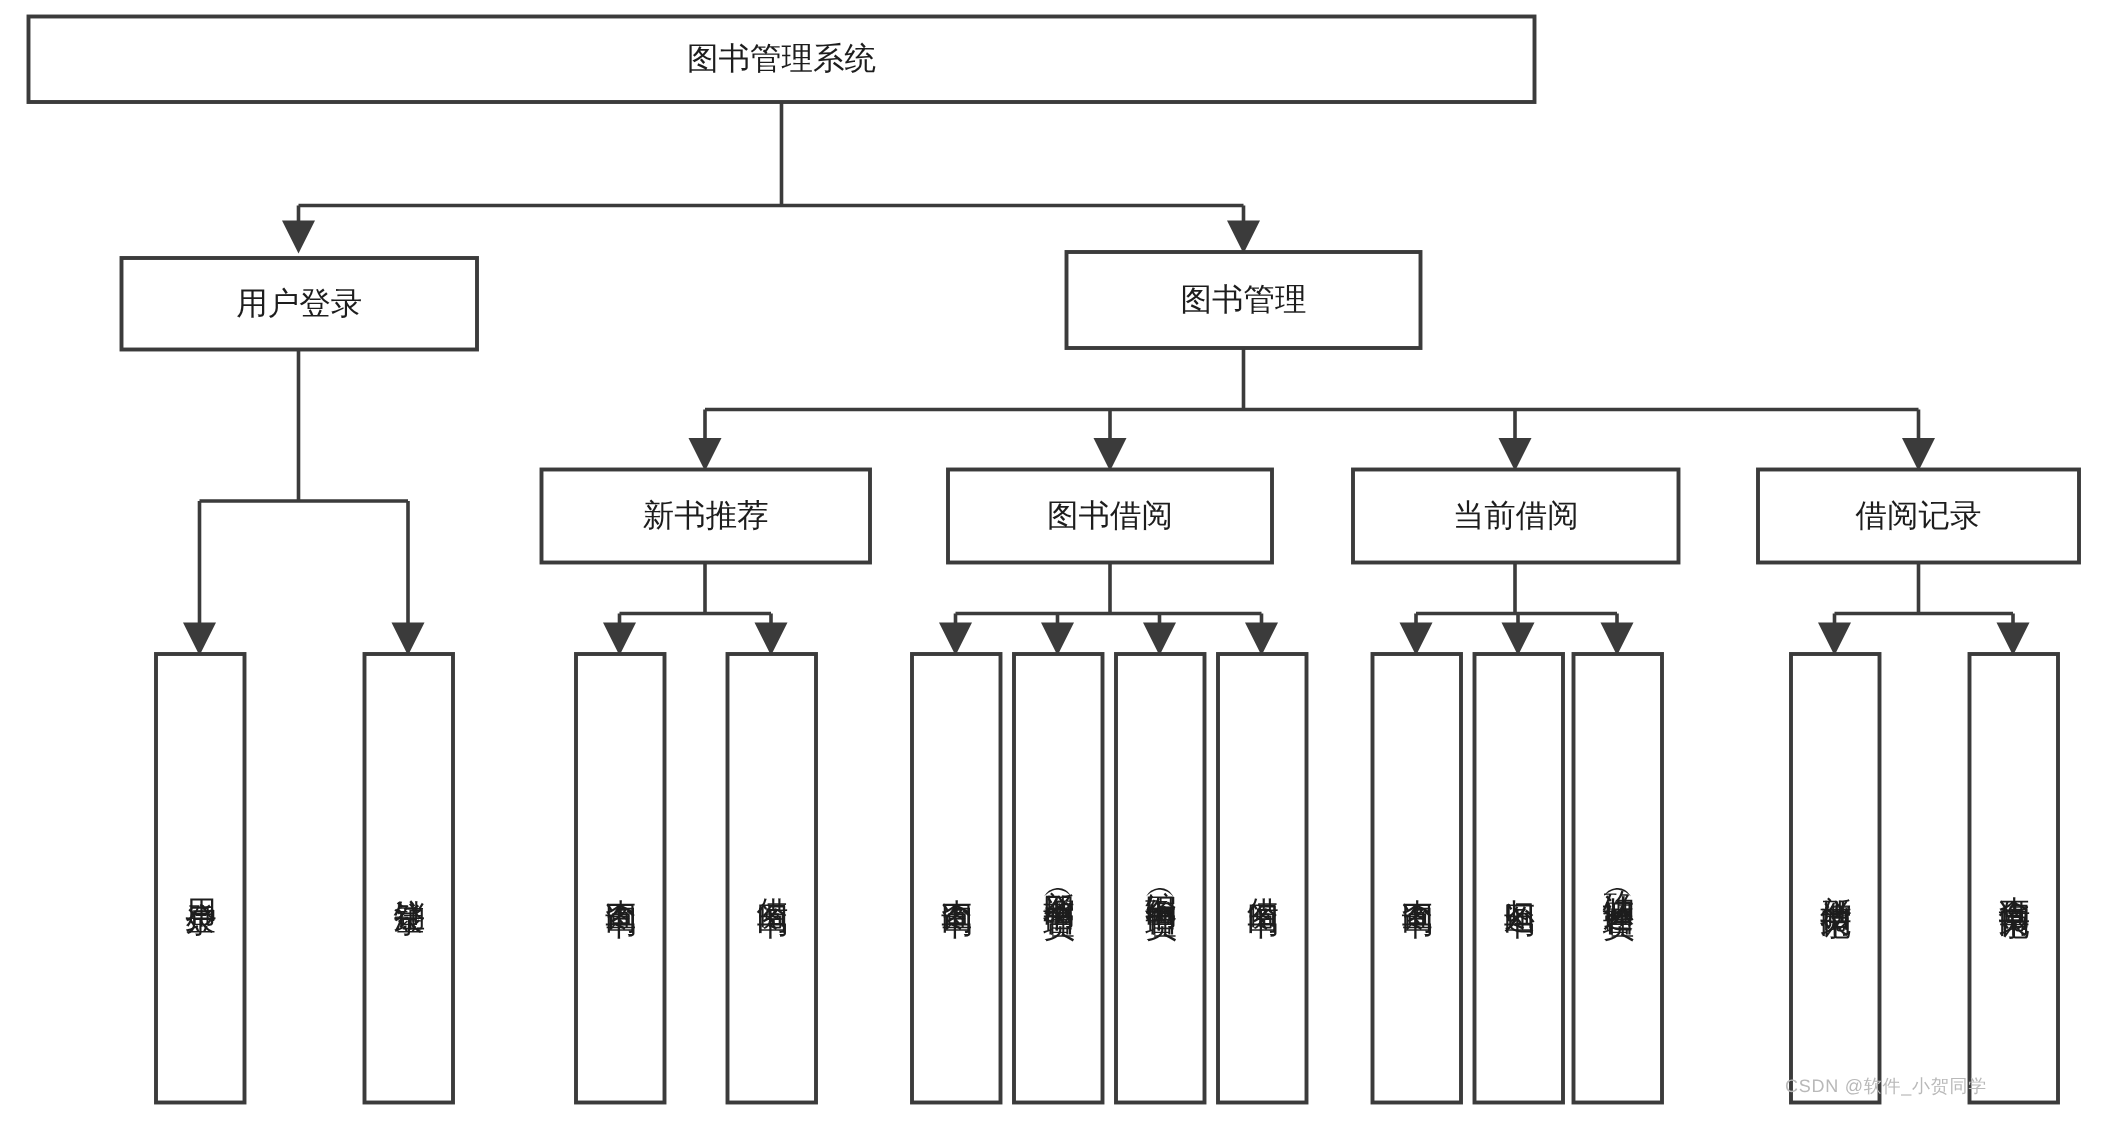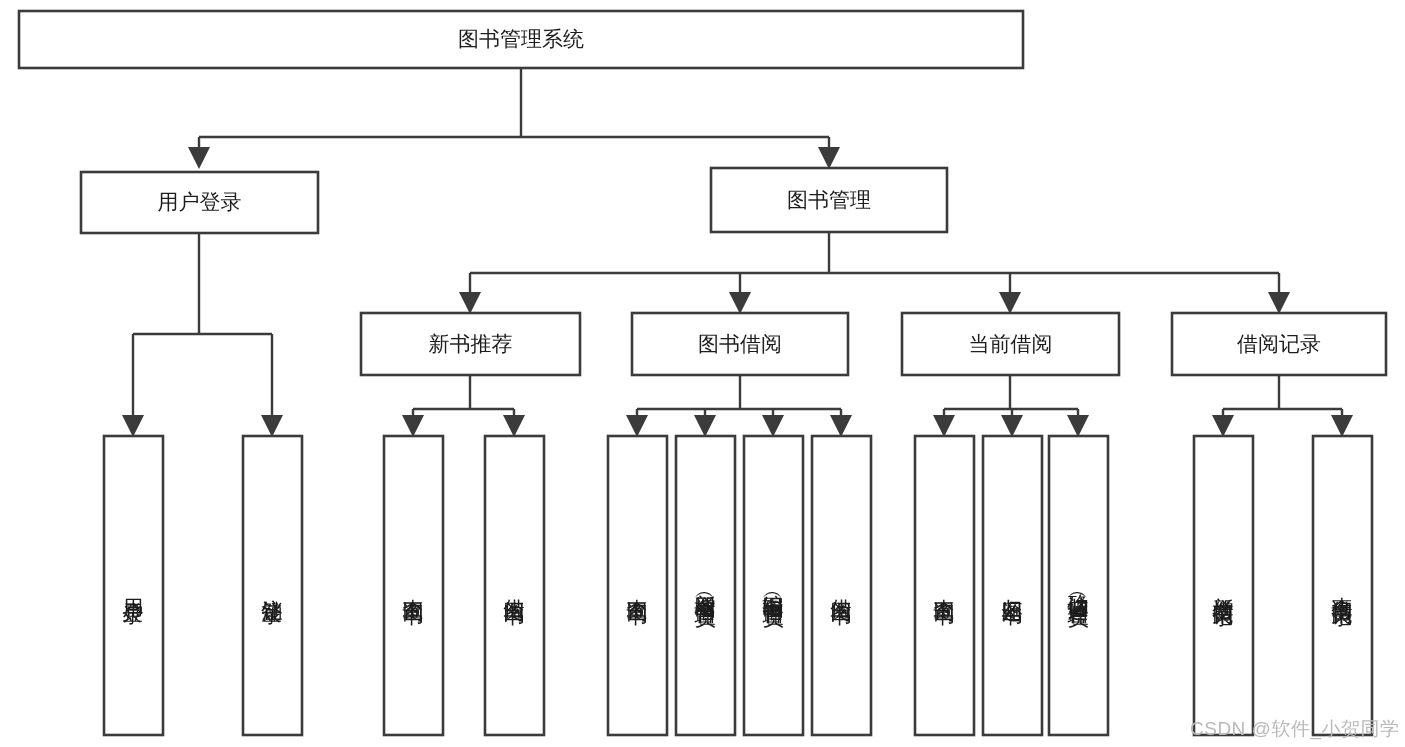--- a/index.html
+++ b/index.html
@@ -61,21 +61,21 @@
     letter-spacing: 2px;
     display: flex;
     align-items: center;
     justify-content: center;
     white-space: nowrap;
     pointer-events: none;
   }
   .watermark {
     position: absolute;
     font-family: "Liberation Sans", "DejaVu Sans", sans-serif;
-    font-size: 19px;
+    font-size: 12px;
     color: #b9b9b9;
     white-space: nowrap;
     letter-spacing: 0.5px;
   }
 </style>
 </head>
 <body>
 
 <div id="diagram-root">
 

